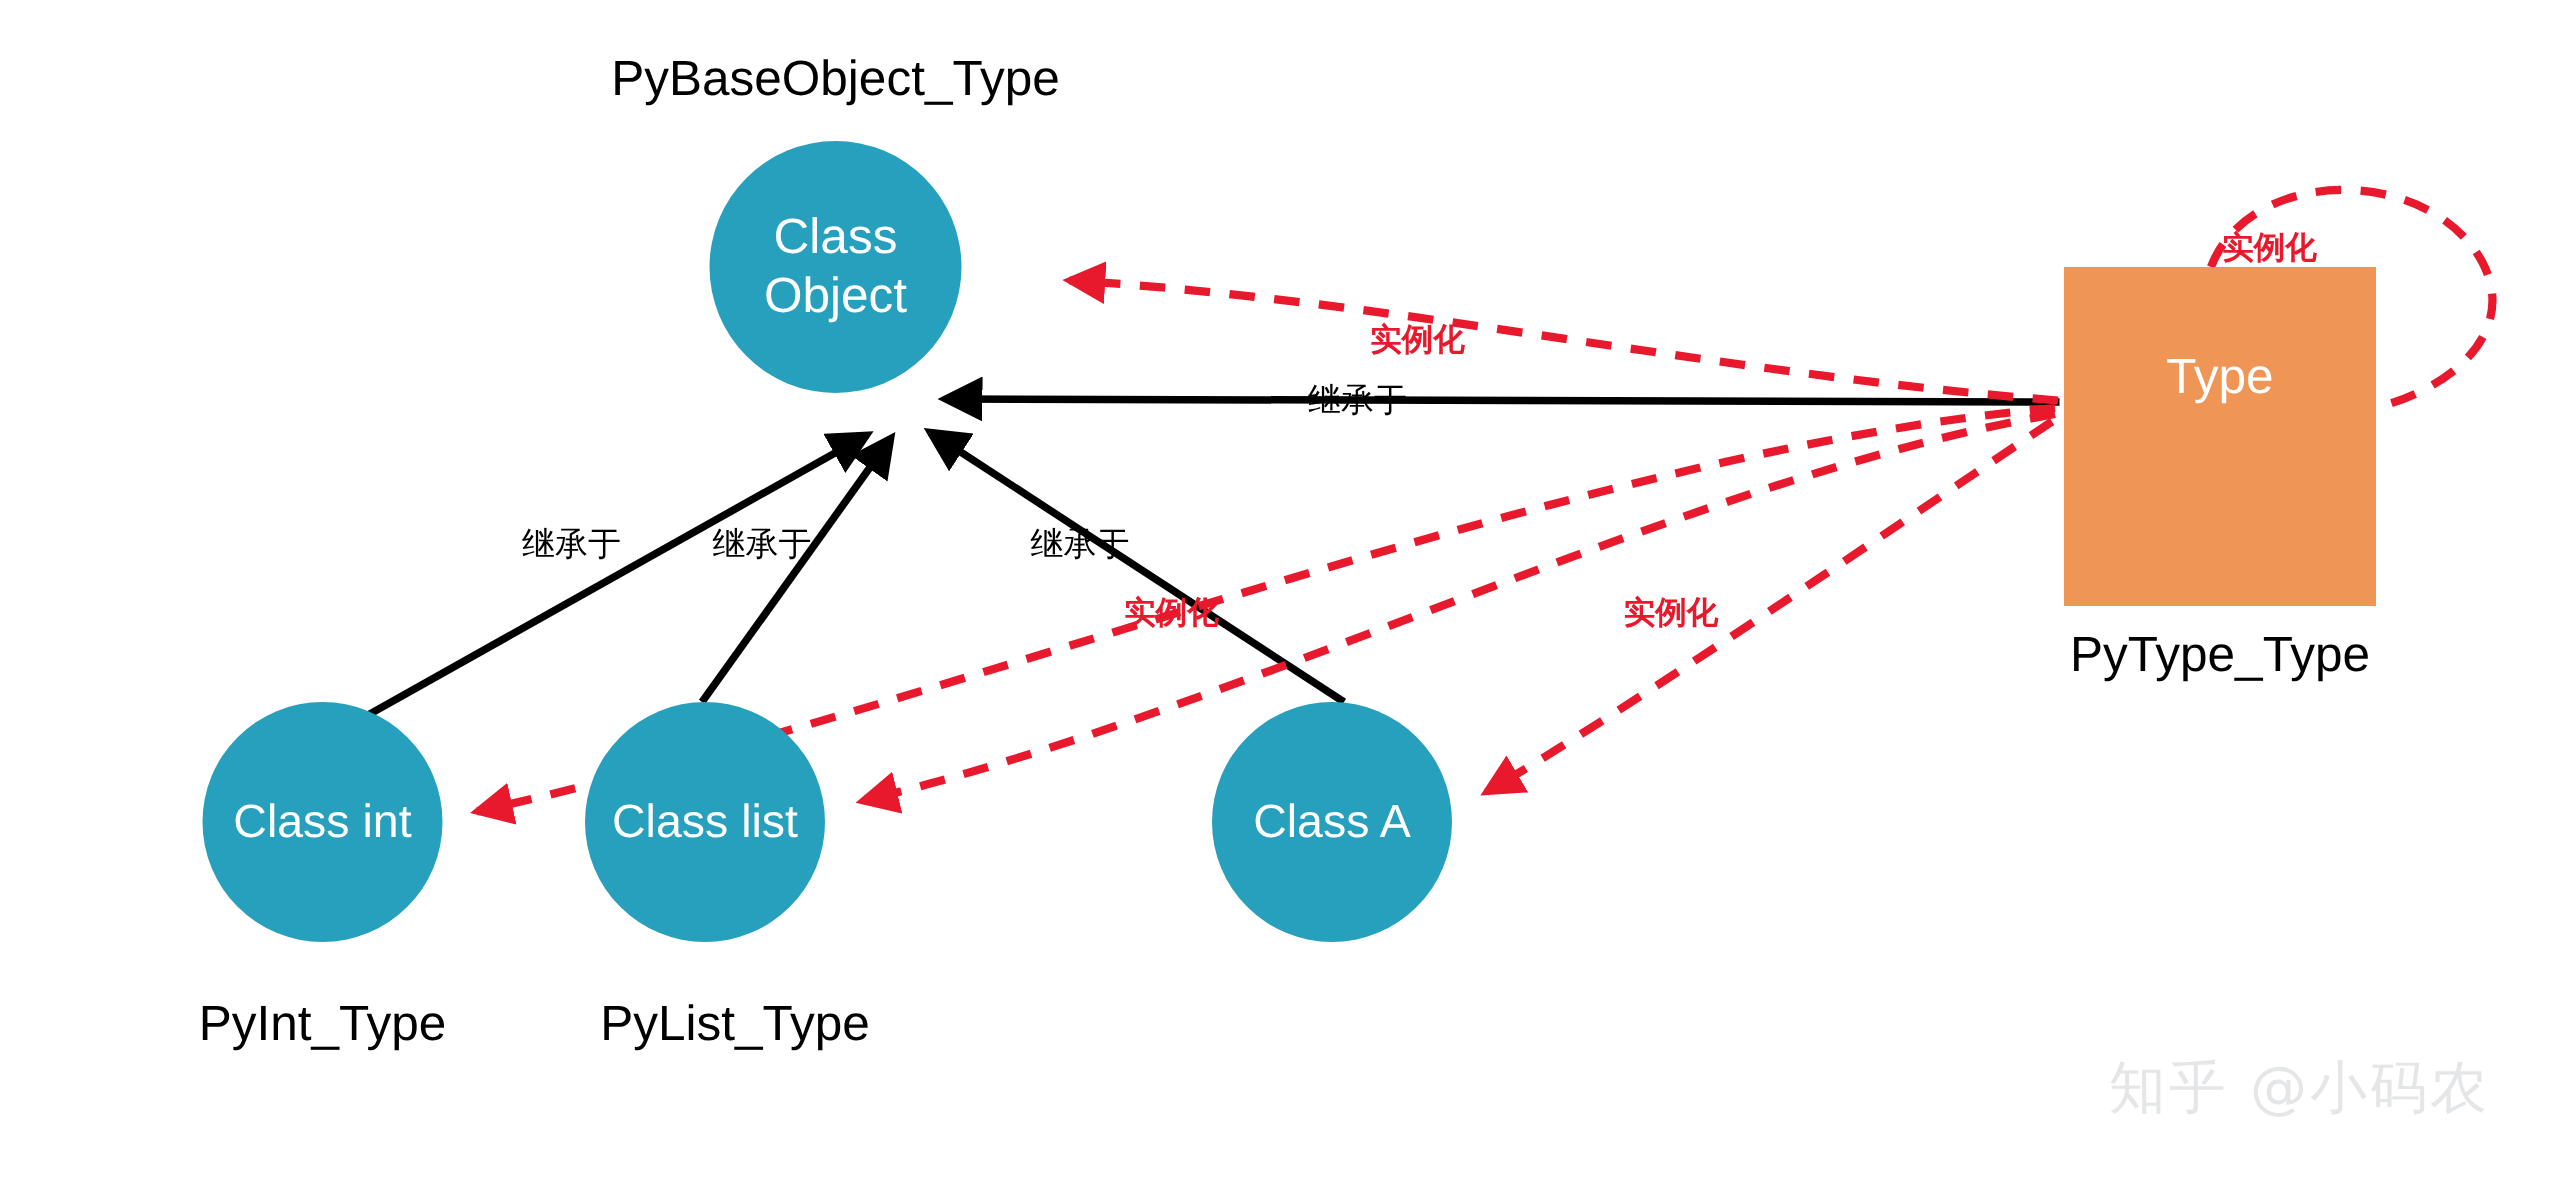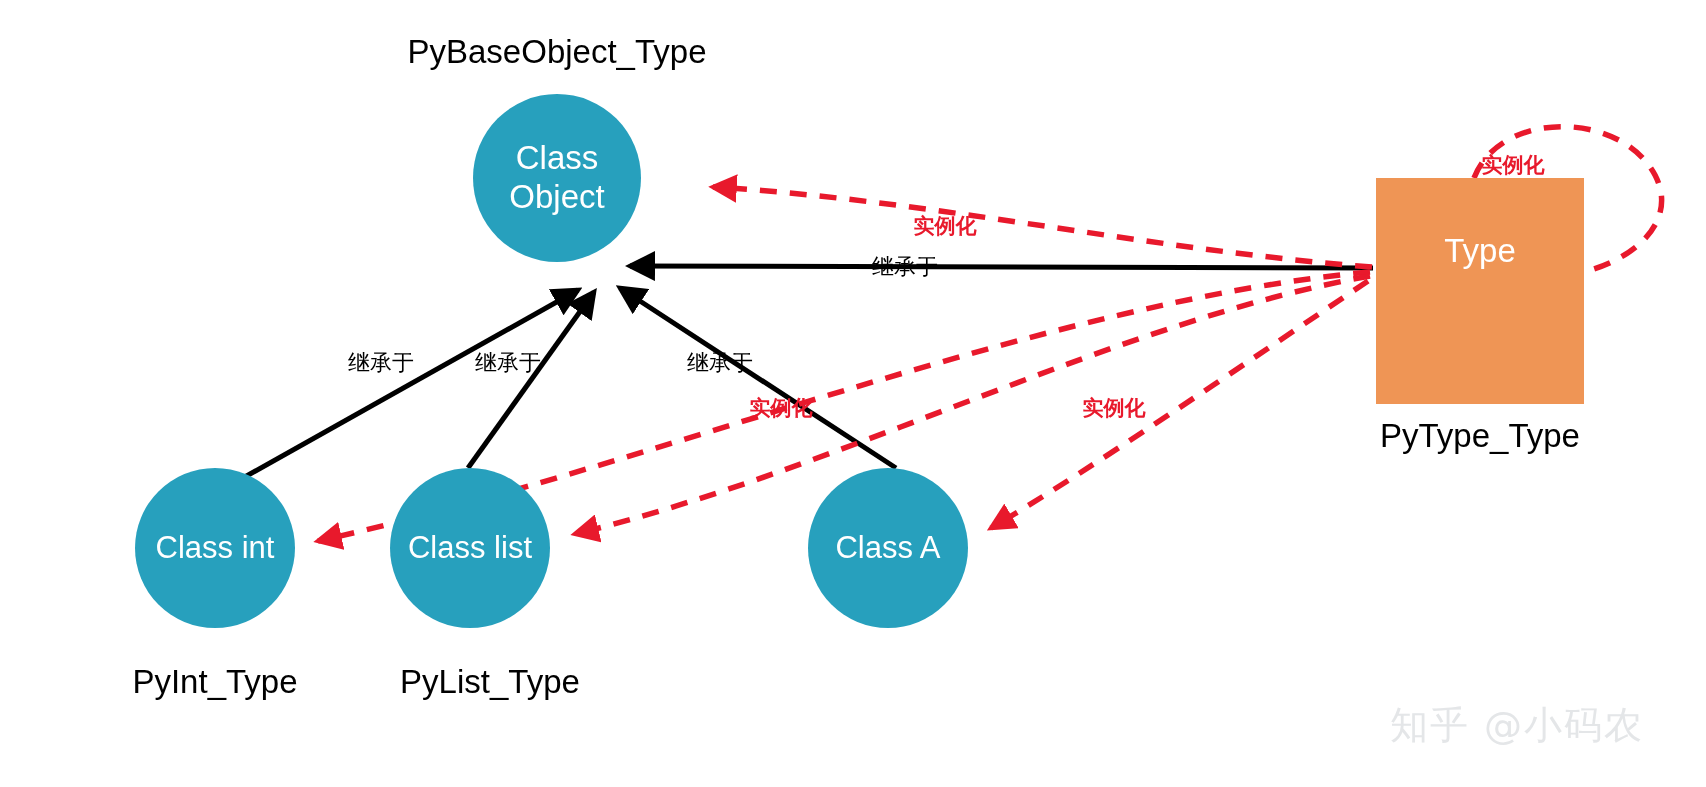--- a/index.html
+++ b/index.html
@@ -60,21 +60,21 @@
   }
   .dashed-edge {
     stroke: #e8192c;
     stroke-width: 5.5;
     stroke-dasharray: 17 13;
     fill: none;
     stroke-linecap: butt;
   }
   .watermark {
     position: absolute;
-    right: 62px;
+    right: 46px;
     bottom: 36px;
     color: #e4e6e8;
     font-family: "DejaVu Sans", "Liberation Sans", sans-serif;
     font-size: 38px;
     letter-spacing: 2px;
     white-space: nowrap;
     user-select: none;
   }
 </style>
 </head>

